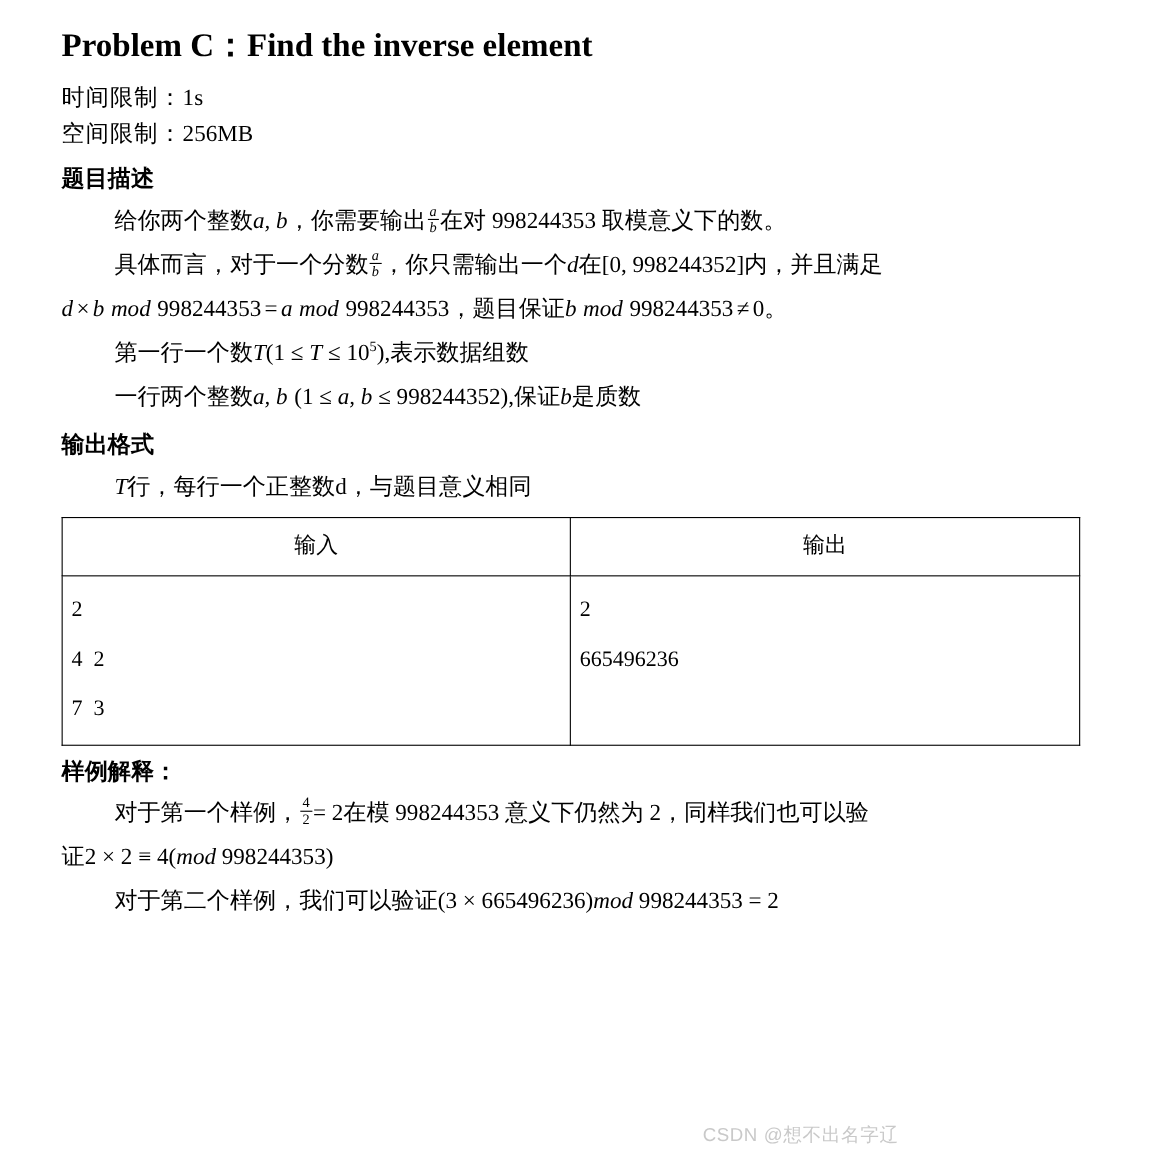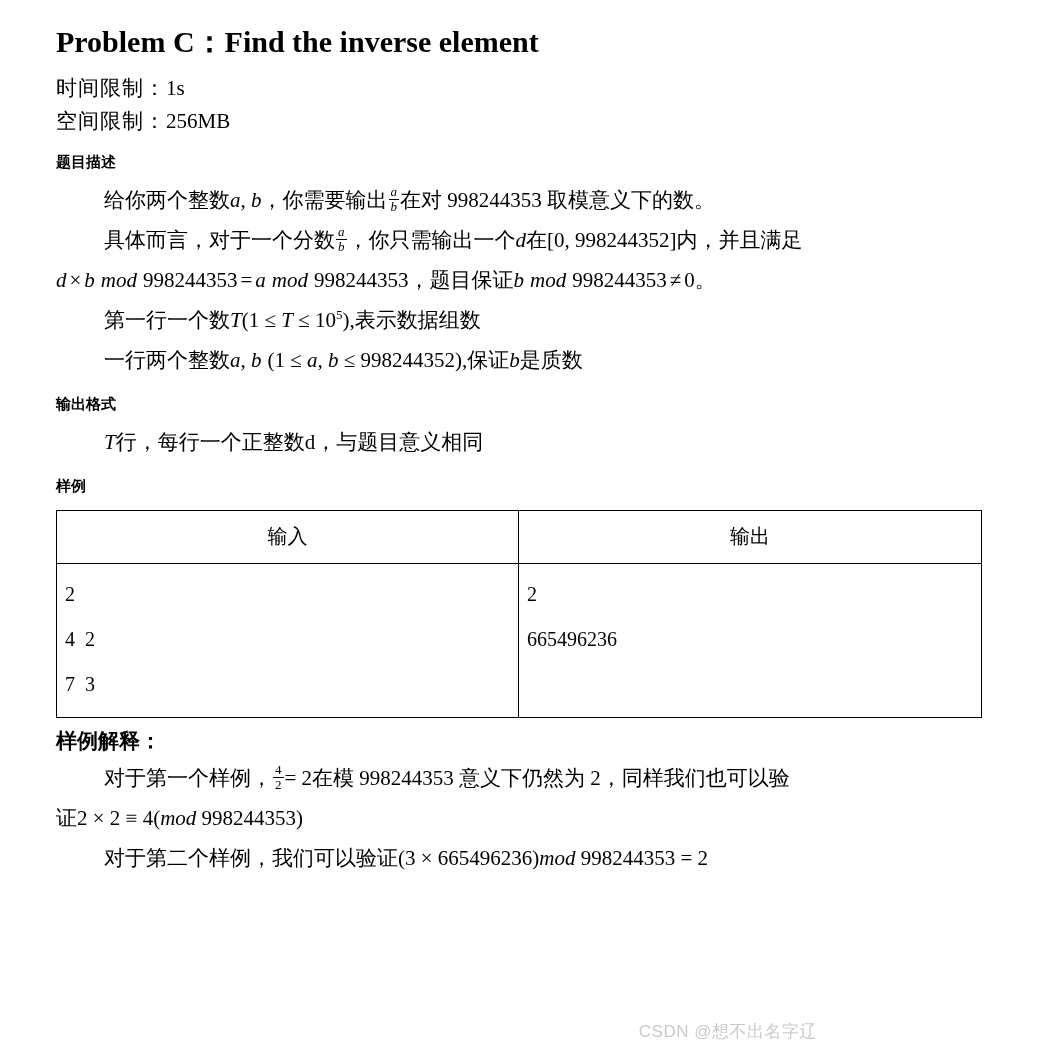--- a/index.html
+++ b/index.html
@@ -39,21 +39,21 @@
   .limit-line {
     font-size: 21px;
     line-height: 33px;
     margin: 0;
     white-space: nowrap;
   }
   .limit-line .label { letter-spacing: 1px; }
   .limit-line .val { }
   h2.section {
     font-weight: bold;
-    font-size: 15px;
+    font-size: 21px;
     line-height: 32px;
     margin: 8px 0 2px 0;
   }
   p.para {
     font-size: 21px;
     line-height: 40px;
     margin: 0;
     text-indent: 0;
   }
   p.indent { padding-left: 48px; }
@@ -175,21 +175,20 @@
 
 
     <p class="para indent"><span>第一行一个数</span><span class="mi">T</span><span class="mn">(1 ≤ </span><span class="mi">T</span><span class="mn"> ≤ 10</span><sup class="exp">5</sup><span>),表示数据组数</span></p>
 
     <p class="para indent"><span>一行两个整数</span><span class="mi">a, b</span><span class="mspace"></span><span class="mn">(1 ≤ </span><span class="mi">a, b</span><span class="mn"> ≤ 998244352),保证</span><span class="mi">b</span><span>是质数</span></p>
 
     <h2 class="section">输出格式</h2>
 
     <p class="para indent"><span class="mi">T</span><span>行，每行一个正整数d，与题目意义相同</span></p>
 
-    <h2 class="section">样例</h2>
 
     <table class="sample">
       <colgroup>
           <col class="c1">
           <col class="c2">
         </colgroup>
       <thead>
         <tr>
           <th>输入</th>
           <th>输出</th>

